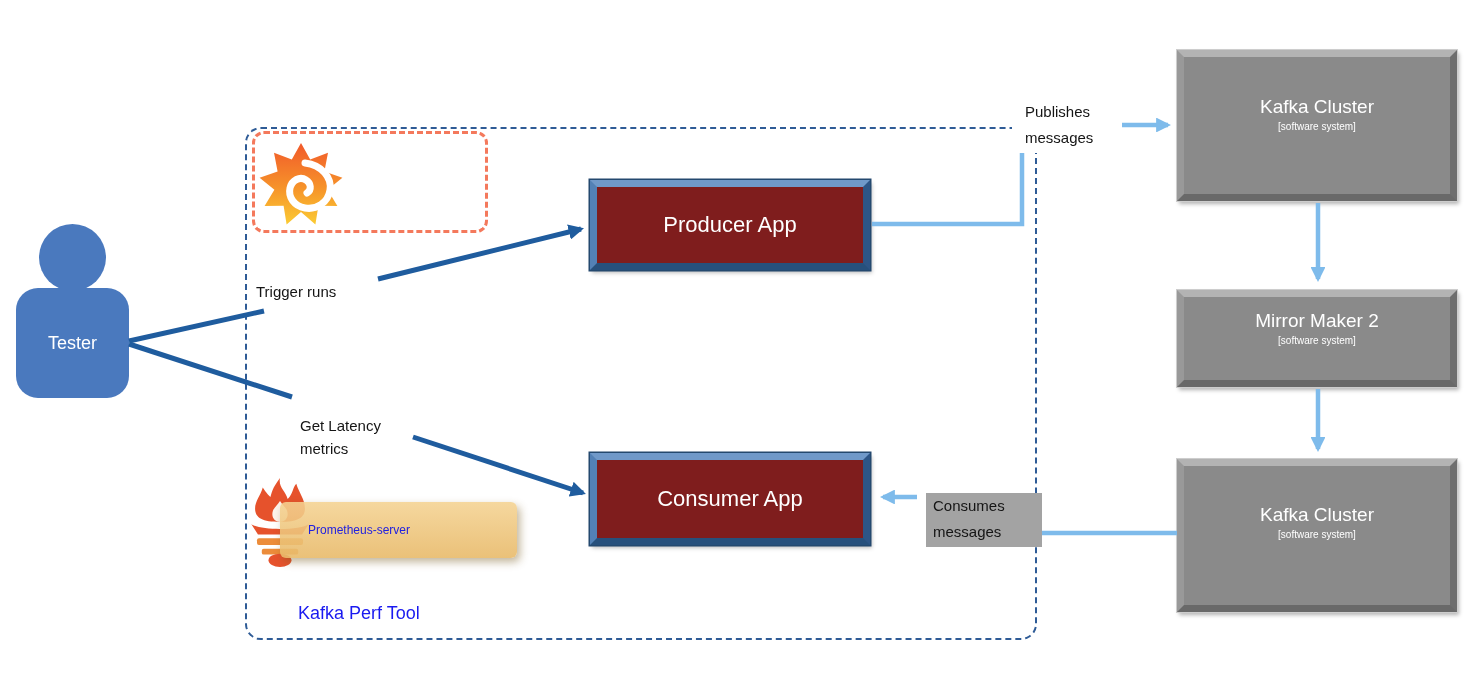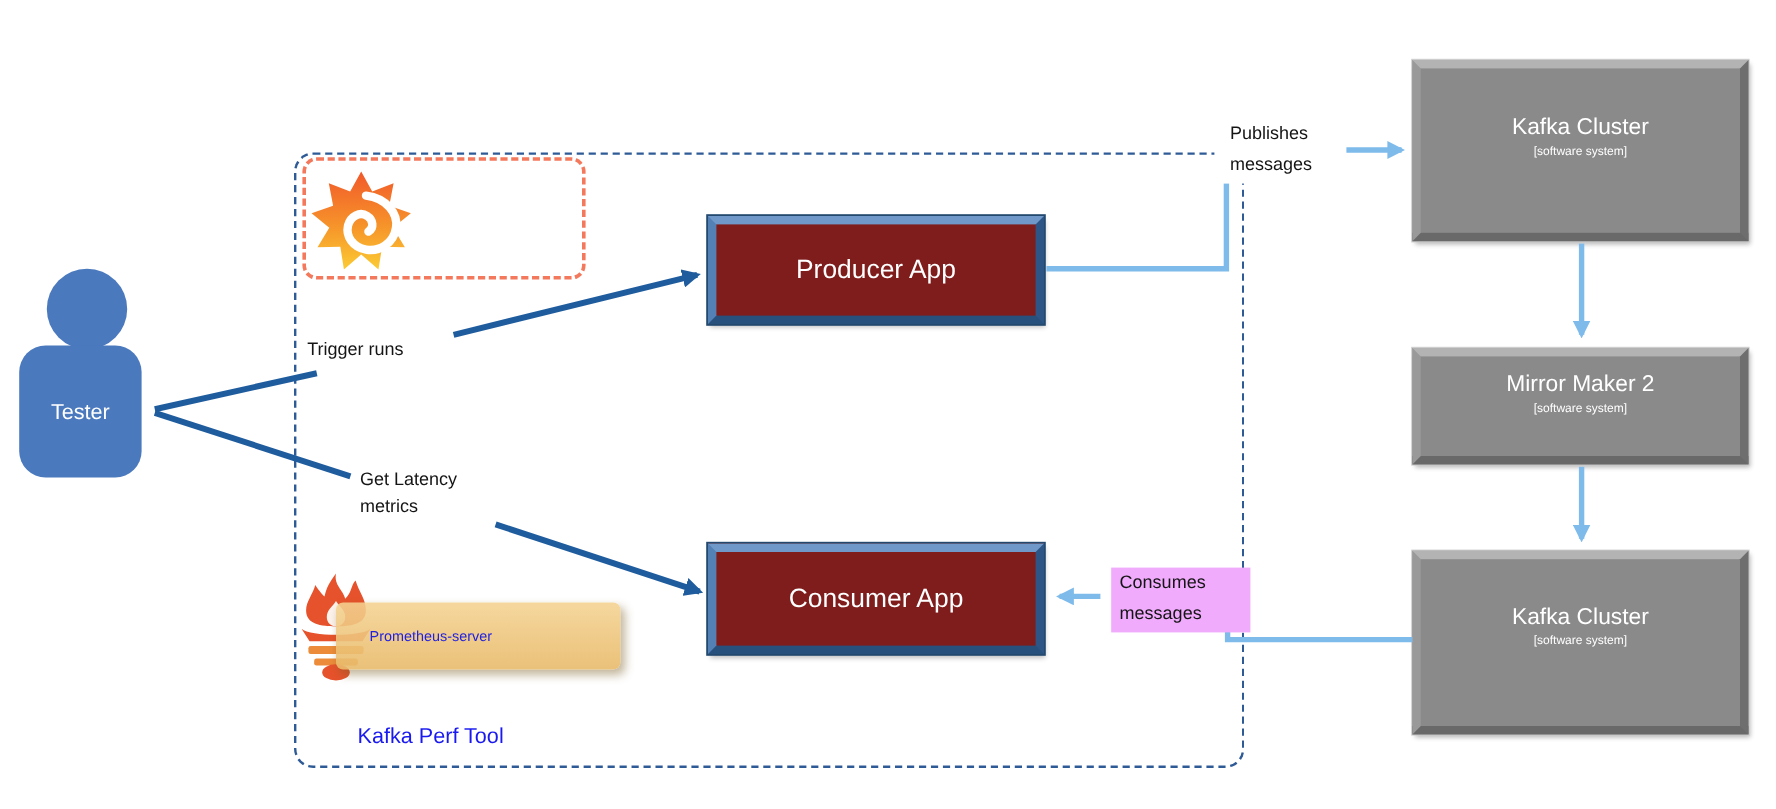--- a/index.html
+++ b/index.html
@@ -9,21 +9,21 @@
 
   
   .perf-tool-box{position:absolute;left:245px;top:127px;width:792px;height:513px;
       border:2px dashed #2E5B96;border-radius:16px;z-index:1;}
   .grafana-box{position:absolute;left:252px;top:131px;width:236px;height:102px;
       border:3px dashed #F4795C;border-radius:12px;z-index:2;}
 
   
   .tester-head{position:absolute;left:39px;top:224px;width:67px;height:67px;border-radius:50%;
       background:#4A79BE;z-index:3;}
-  .tester-body{position:absolute;left:16px;top:288px;width:102px;height:110px;border-radius:22px;
+  .tester-body{position:absolute;left:16px;top:288px;width:113px;height:110px;border-radius:22px;
       background:#4A79BE;z-index:3;display:flex;align-items:center;justify-content:center;
       color:#fff;font-size:18px;}
 
   
   .node-blue{position:absolute;width:280px;background:#7f1d1d;
       border:7px solid;border-color:#7099C9 #2D5586 #27507C #5381B6;
       box-shadow:0 0 0 1.5px #24496F,2px 3px 4px rgba(0,0,0,.25);
       display:flex;align-items:center;justify-content:center;color:#fff;font-size:22px;z-index:4;}
   .producer{left:590px;top:180px;height:90px;}
   .consumer{left:590px;top:453px;height:92px;}
@@ -47,24 +47,24 @@
 
   
   .grafana-icon{position:absolute;left:256px;top:138px;width:90px;height:94px;z-index:3;}
   .prom-icon{position:absolute;left:248px;top:476px;width:64px;height:92px;z-index:4;}
 
   
   .lbl{position:absolute;color:#151515;font-size:15px;z-index:6;}
   .lbl .ln{display:block;line-height:26px;}
   .lbl-grafana{left:328px;top:211px;font-size:13px;z-index:6;color:#111;}
   .lbl-trigger{left:256px;top:283px;}
-  .lbl-latency{left:300px;top:388px;}
+  .lbl-latency{left:300px;top:414px;}
   .lbl-latency .ln{line-height:23px;}
   .lbl-publishes{left:1012px;top:99px;width:102px;height:54px;background:#fff;padding-left:13px;}
-  .lbl-consumes{left:926px;top:473px;width:116px;height:54px;background:#f0abfc;padding-left:7px;}
+  .lbl-consumes{left:926px;top:493px;width:116px;height:54px;background:#a3a3a3;padding-left:7px;}
   .lbl-perftool{position:absolute;left:268px;top:603px;font-size:18px;color:#1A1AF0;z-index:6;margin-left:30px;}
 
   .edges-svg{position:absolute;left:0;top:0;z-index:5;pointer-events:none;}
 </style>
 </head>
 <body>
 
 <div class="canvas">
 
   <div class="perf-tool-box"></div>

